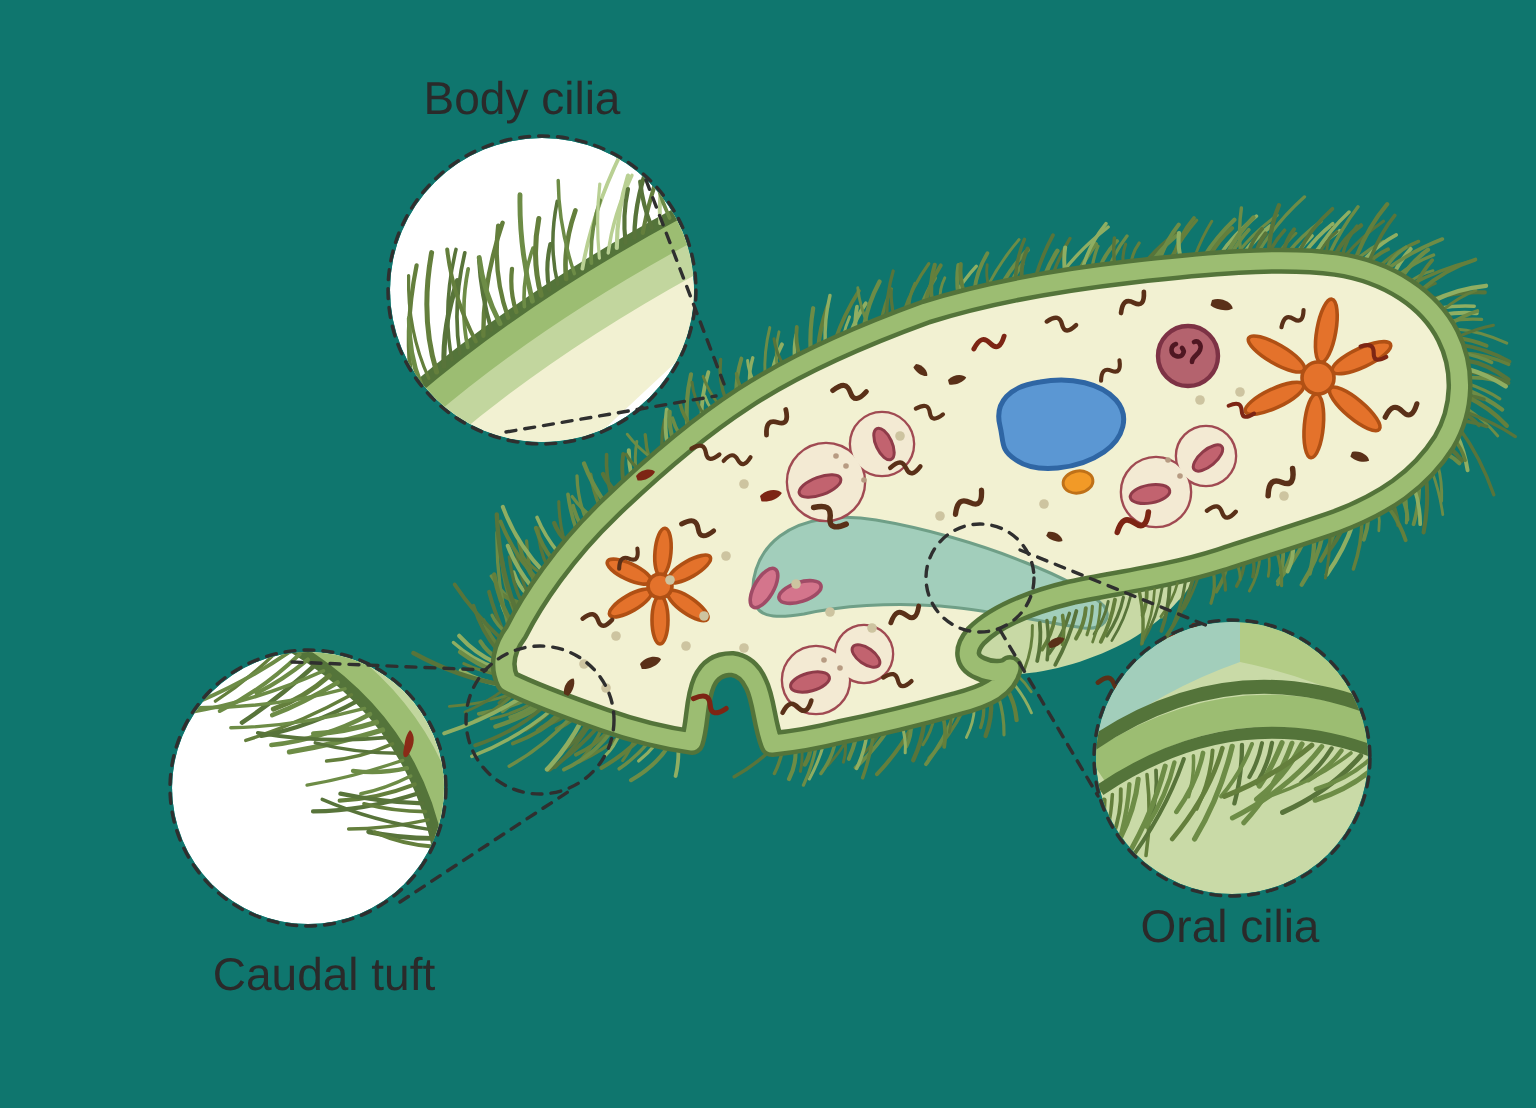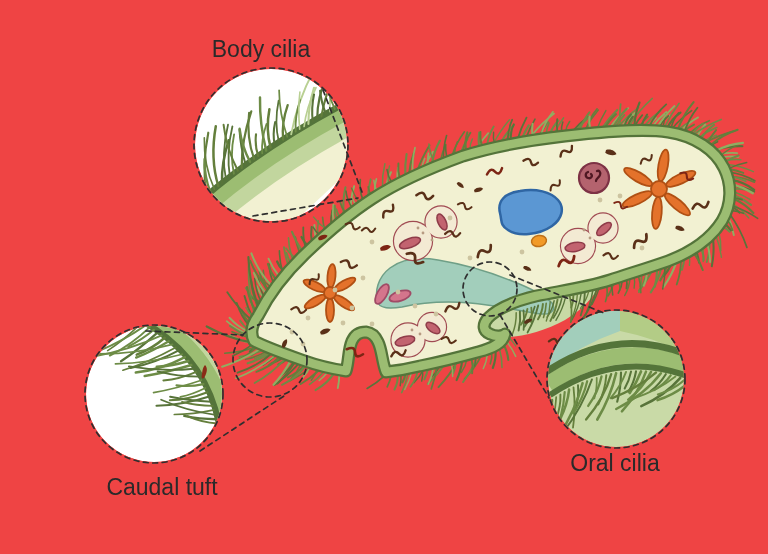--- a/index.html
+++ b/index.html
@@ -1,16 +1,16 @@
 <!DOCTYPE html>
 <html><head>
 <meta charset="utf-8">
 <style>
   html,body{margin:0;padding:0;background:#ffffff;}
-  .stage{position:relative;width:768px;height:554px;background:#ef4444;overflow:hidden;font-family:"Liberation Sans",sans-serif;}
+  .stage{position:relative;width:768px;height:554px;background:#0f766e;overflow:hidden;font-family:"Liberation Sans",sans-serif;}
   svg{display:block;}
   .dash{fill:none;stroke:#2f2f2f;stroke-width:1.7;stroke-dasharray:5 4.5;stroke-linecap:round;}
   .lbl{font-family:"Liberation Sans",sans-serif;font-size:23px;fill:#2a2a2a;text-anchor:middle;}
 </style>
 </head>
 <body>
 
 <div class="stage">
 <svg width="768" height="554" viewBox="0 0 768 554">
   <defs>

